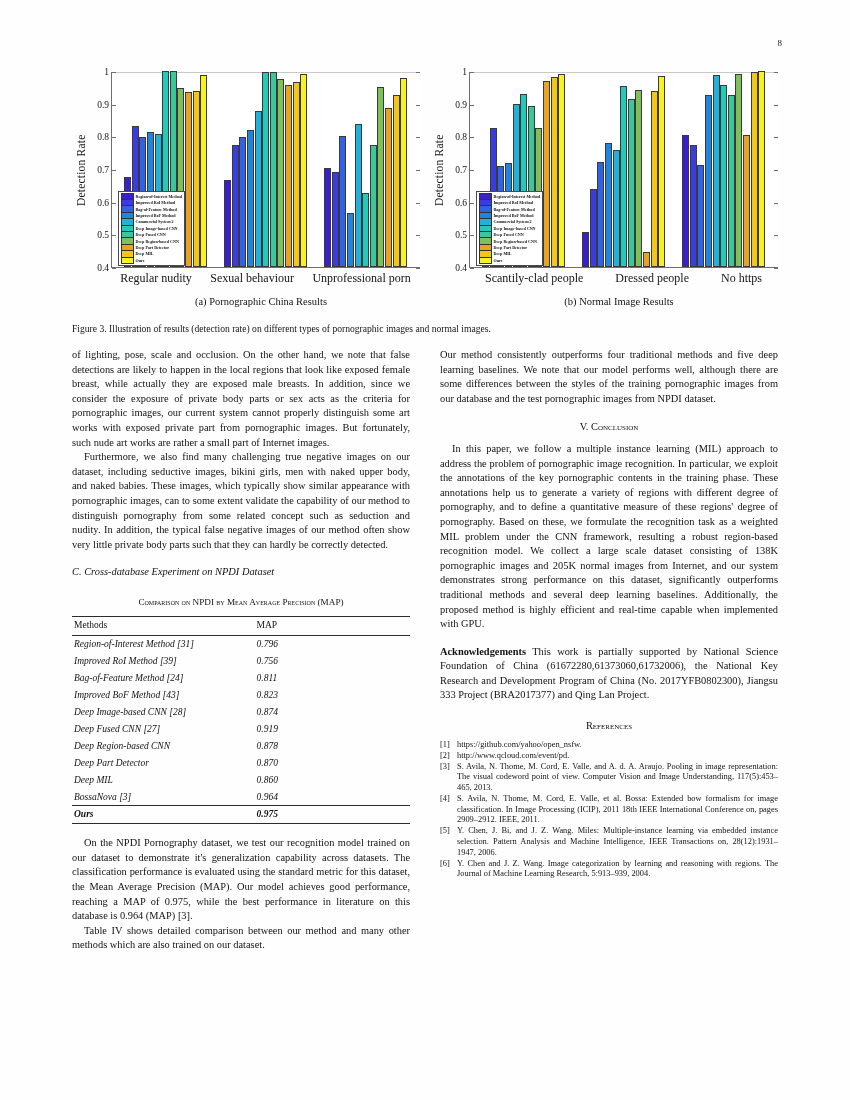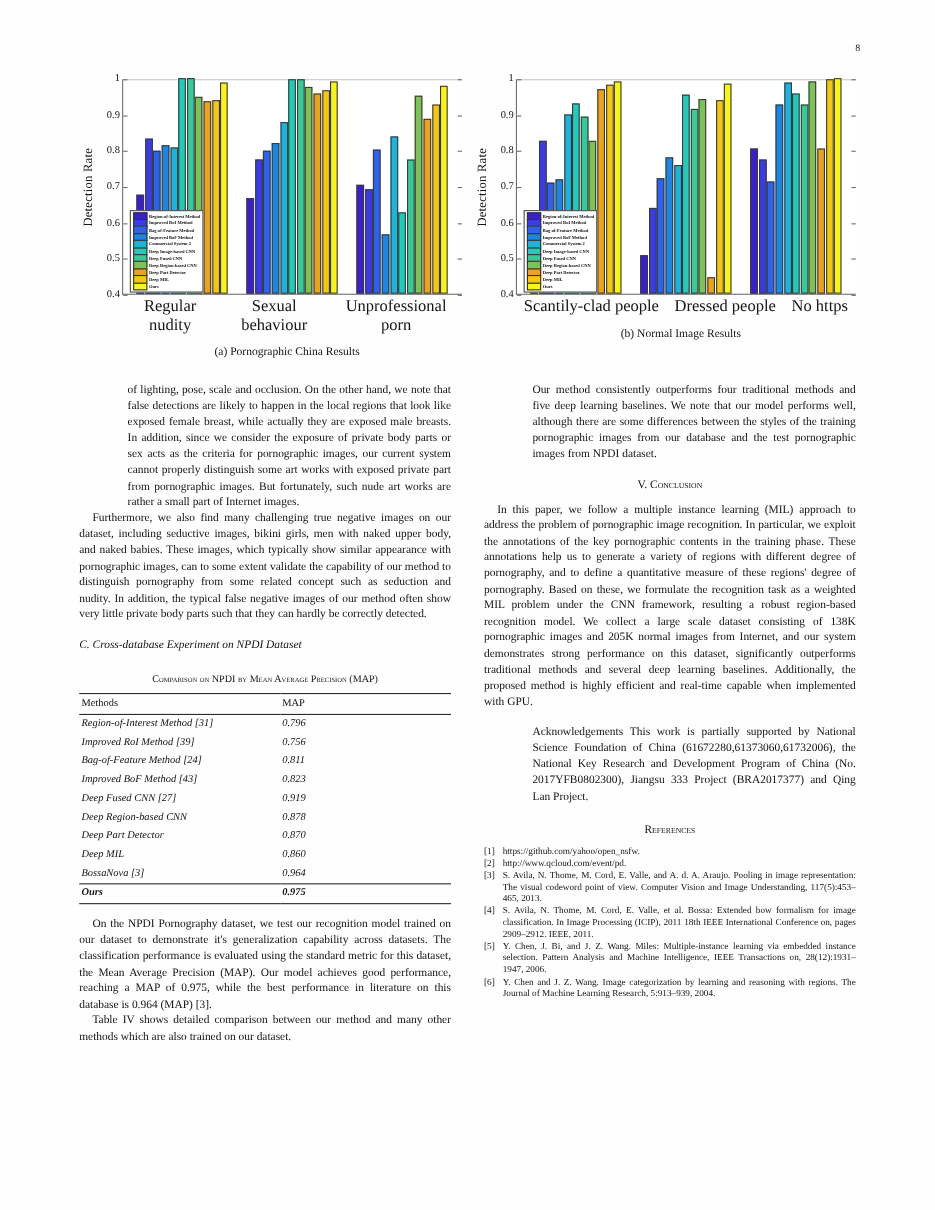--- a/index.html
+++ b/index.html
@@ -124,21 +124,21 @@
     border: 0.5px solid #3a3a3a;
     box-sizing: border-box;
     margin-right: 0.6px;
   }
 
   .x-labels {
     display: flex;
     justify-content: space-around;
     margin-left: 39px;
     margin-top: 3px;
-    font-size: 15px;
+    font-size: 12px;
     font-family: "Liberation Serif", serif;
     color: #141414;
   }
   .x-labels span { text-align: center; }
 
   .subcaption {
     text-align: center;
     font-size: 10.5px;
     font-family: "Liberation Serif", serif;
     margin-top: 10px;
@@ -202,21 +202,21 @@
     line-height: 14.6px;
     text-align: justify;
     font-family: "Liberation Serif", serif;
     color: #121212;
   }
   .col p {
     margin: 0;
     text-indent: 12px;
     text-align: justify;
   }
-  .col p.noindent { text-indent: 0; margin-left: 44px; }
+  .col p.noindent { text-indent: 0; }
 
   .sec-head {
     text-align: center;
     margin: 14px 0 7px 0;
     font-size: 10.4px;
     font-variant: small-caps;
     font-family: "Liberation Serif", serif;
   }
   .subsec-head {
     margin: 13px 0 7px 0;
@@ -284,21 +284,21 @@
   .ref-num {
     width: 17px;
     flex: none;
     text-align: left;
   }
   .ref-text {
     flex: 1;
     text-align: justify;
   }
 
-  .ack-label { font-weight: normal; }
+  .ack-label { font-weight: bold; }
 </style>
 </head>
 <body>
 
 <div class="page">
 
   <div class="page-number">8</div>
 
   <div class="figure-block">
     <div class="charts-row">
@@ -547,20 +547,21 @@
         </div>
         <div class="x-labels" id="xlabB">
             <span>Scantily-clad people</span>
             <span>Dressed people</span>
             <span>No https</span>
           </div>
         <div class="subcaption">(b)  Normal Image Results</div>
       </div>
 
     </div>
+    <div class="fig-caption">Figure 3.  Illustration of results (detection rate) on different types of pornographic images and normal images.</div>
   </div>
 
   <div class="columns">
 
     <div class="col">
       <p class="noindent">of lighting, pose, scale and occlusion. On the other hand, we note that false detections are likely to happen in the local regions that look like exposed female breast, while actually they are exposed male breasts. In addition, since we consider the exposure of private body parts or sex acts as the criteria for pornographic images, our current system cannot properly distinguish some art works with exposed private part from pornographic images. But fortunately, such nude art works are rather a small part of Internet images.</p>
       <p>Furthermore, we also find many challenging true negative images on our dataset, including seductive images, bikini girls, men with naked upper body, and naked babies. These images, which typically show similar appearance with pornographic images, can to some extent validate the capability of our method to distinguish pornography from some related concept such as seduction and nudity. In addition, the typical false negative images of our method often show very little private body parts such that they can hardly be correctly detected.</p>
 
       <div class="subsec-head">C.  Cross-database Experiment on NPDI Dataset</div>
 
@@ -584,20 +585,24 @@
               </tr>
               <tr>
                 <td>Bag-of-Feature Method [24]</td>
                 <td class="col2">0.811</td>
               </tr>
               <tr>
                 <td>Improved BoF Method [43]</td>
                 <td class="col2">0.823</td>
               </tr>
               <tr>
+                <td>Deep Image-based CNN [28]</td>
+                <td class="col2">0.874</td>
+              </tr>
+              <tr>
                 <td>Deep Fused CNN [27]</td>
                 <td class="col2">0.919</td>
               </tr>
               <tr>
                 <td>Deep Region-based CNN</td>
                 <td class="col2">0.878</td>
               </tr>
               <tr>
                 <td>Deep Part Detector</td>
                 <td class="col2">0.870</td>

